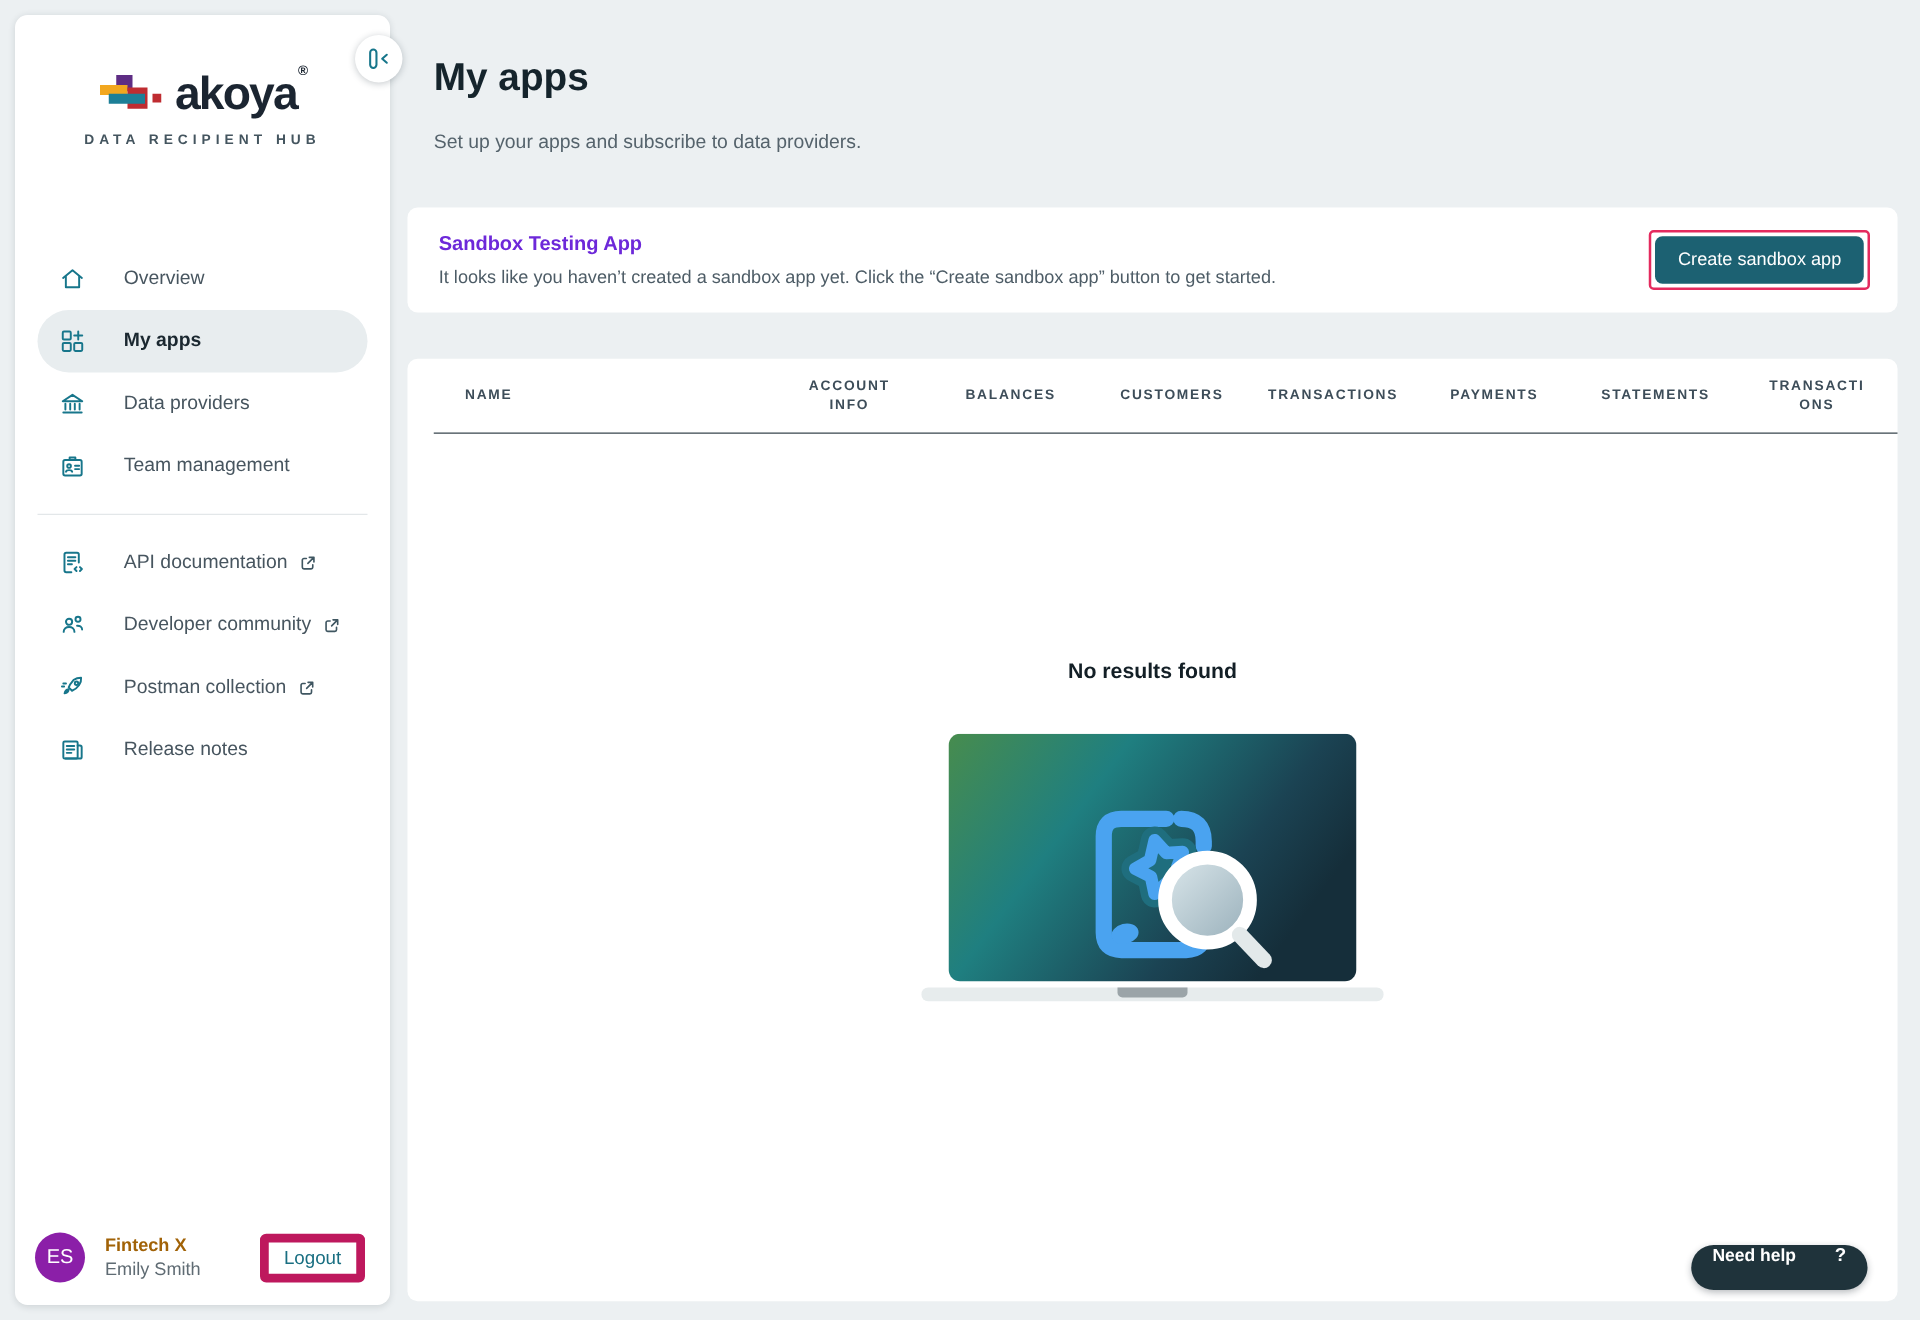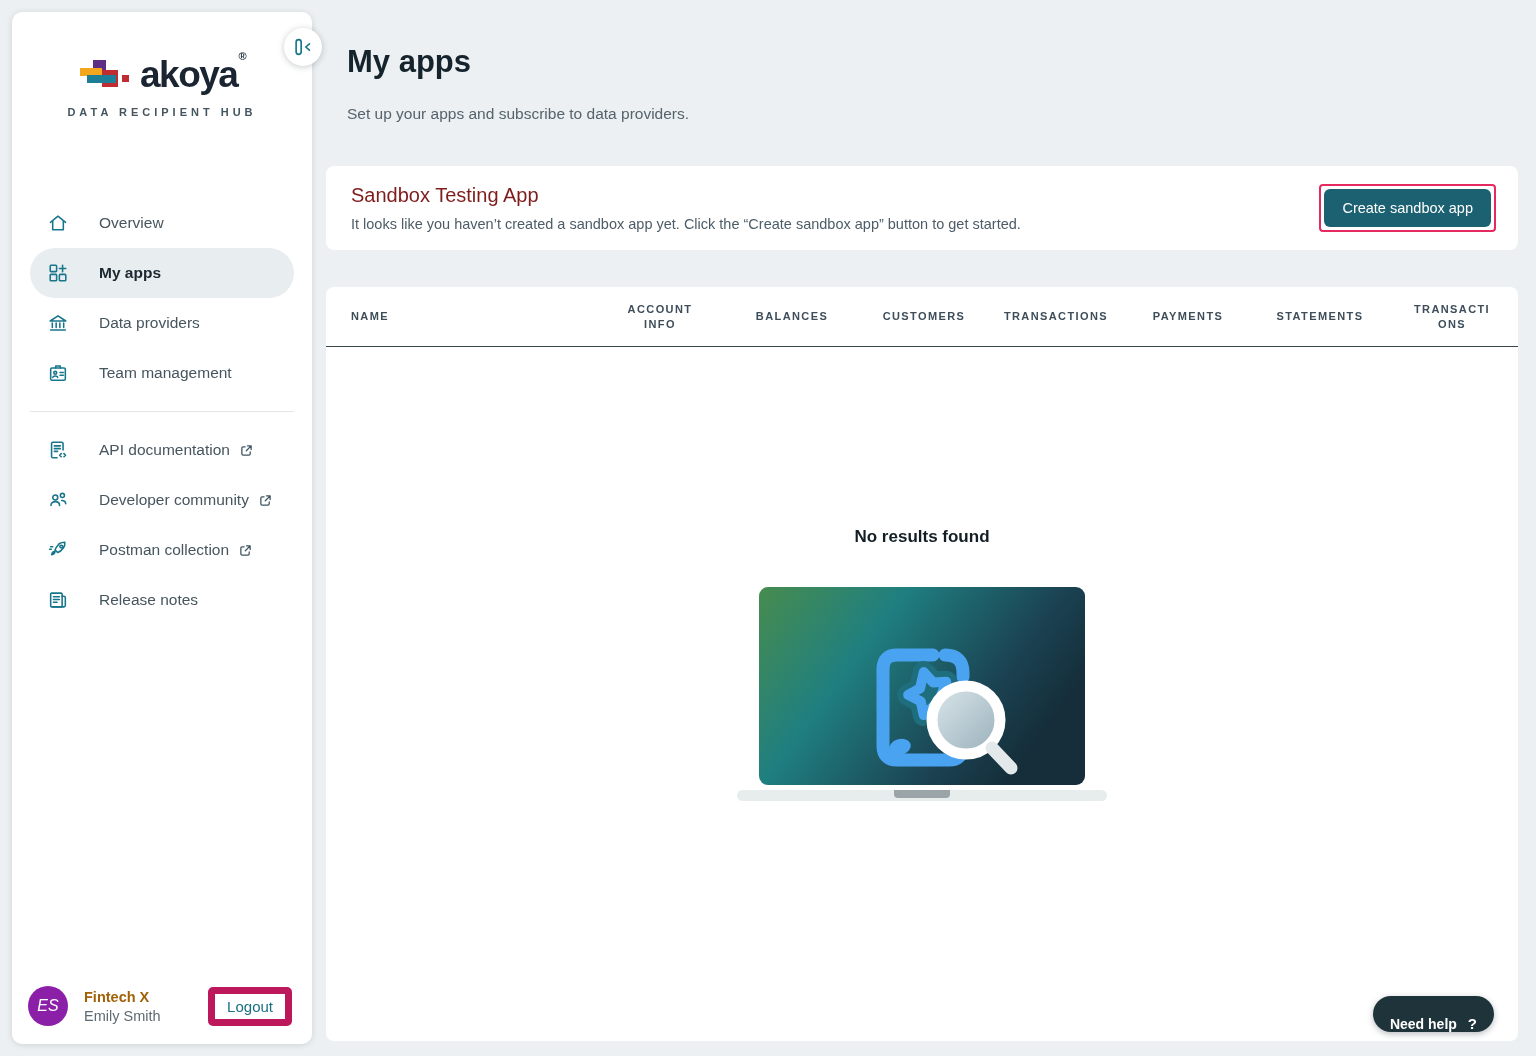--- a/index.html
+++ b/index.html
@@ -54,21 +54,21 @@
   .nav-item .lbl { margin-left:29px; }
   .nav-item.active { background:#e8edef; font-weight:700; color:#1b2830; }
   .nav-divider { border:none; border-top:1px solid #e3e7e9; margin:13px 18px; }
   .ext-ic { margin-left:10px; display:flex; }
 
   .sidebar-bottom { position:absolute; left:0; right:0; bottom:0; }
   .user-row { display:flex; align-items:center; padding:14px 20px 18px 16px; }
   .avatar {
     width:40px; height:40px; border-radius:50%;
     display:flex; align-items:center; justify-content:center;
-    color:#fff; font-size:16px; font-weight:400;font-style:italic;
+    color:#fff; font-size:16px; font-weight:400;
   }
   .user-meta { margin-left:16px; flex:1; }
   .user-org  { font-size:14.5px; font-weight:700; color:#a16207; }
   .user-name { font-size:14.5px; color:#5f6b73; margin-top:3px; }
   .logout-btn {
     background:#fff; border:7px solid #be185d; border-radius:5px;
     color:#1a6f82; font-size:15px; font-family:inherit;
     padding:4px 12px; cursor:pointer;
   }
   .sidebar-footer { border-top:1px solid #e3e7e9; padding:20px 20px 0 19px; }
@@ -82,55 +82,56 @@
   .main { position:absolute; left:326px; top:0; width:1192px; height:1056px; }
   .page-title { position:absolute; left:21px; top:44px; font-size:31px; font-weight:700; color:#15242c; }
   .page-subtitle { position:absolute; left:21px; top:105px; font-size:15.5px; color:#55636c; }
 
   .sandbox-card {
     position:absolute; left:0; top:166px; width:1192px; height:84px;
     background:#fff; border-radius:8px;
     display:flex; align-items:center; justify-content:space-between;
     padding:0 22px 0 25px;
   }
-  .sandbox-title { font-size:20px; font-weight:400; color:#7f1d1d; }
+  .sandbox-title { font-size:16px; font-weight:700; color:#6d28d9; }
   .sandbox-desc  { font-size:14.5px; color:#4d5c66; margin-top:9px; }
   .highlight-ring { border:2px solid #e42a5e; border-radius:4px; padding:3px; }
   .create-btn {
     background:#1c6172; color:#fff; border:none; border-radius:6px;
     font-family:inherit; font-size:14.5px; padding:11px 18px; cursor:pointer;
   }
 
   .table-card {
     position:absolute; left:0; top:287px; width:1192px; height:754px;
     background:#fff; border-radius:8px;
   }
   .thead {
     display:grid; grid-template-columns:268px repeat(7, 1fr);
-    align-items:center; height:60px; border-bottom:1px solid #39464e;
+    align-items:center; height:60px; border-bottom:1px solid #39464e;margin-left:21px;
   }
   .th {
     font-size:11px; font-weight:700; letter-spacing:1.4px; color:#3d4d59;
     text-align:center; line-height:15px; display:flex; justify-content:center;
   }
   .th:first-child { justify-content:flex-start; padding-left:25px; }
   .th .w70 { width:70px; }
   .th .w80 { width:86px; word-break:break-all; }
 
   .empty-state { margin-top:180px; text-align:center; }
   .empty-title { font-size:17px; font-weight:700; color:#131f26; }
   .empty-illustration { margin:40px auto 0; width:370px; }
 
   .need-help {
     position:absolute; right:24px; bottom:24px; height:36px;
     background:#1f333b; color:#fff; border:none; border-radius:18px;
     font-family:inherit; font-size:14px; font-weight:700;
     padding:0 17px; cursor:pointer;
-    display:flex; align-items:flex-end;
+    display:flex; align-items:flex-start;
     box-shadow:0 2px 6px rgba(20,30,40,.3);
+    gap:20px;
   }
   .need-help .qm { margin-left:11px; font-weight:700; font-size:15px; }
 </style>
 </head>
 <body>
 
 <aside class="sidebar">
 
   <button class="collapse-btn">
     <span>

